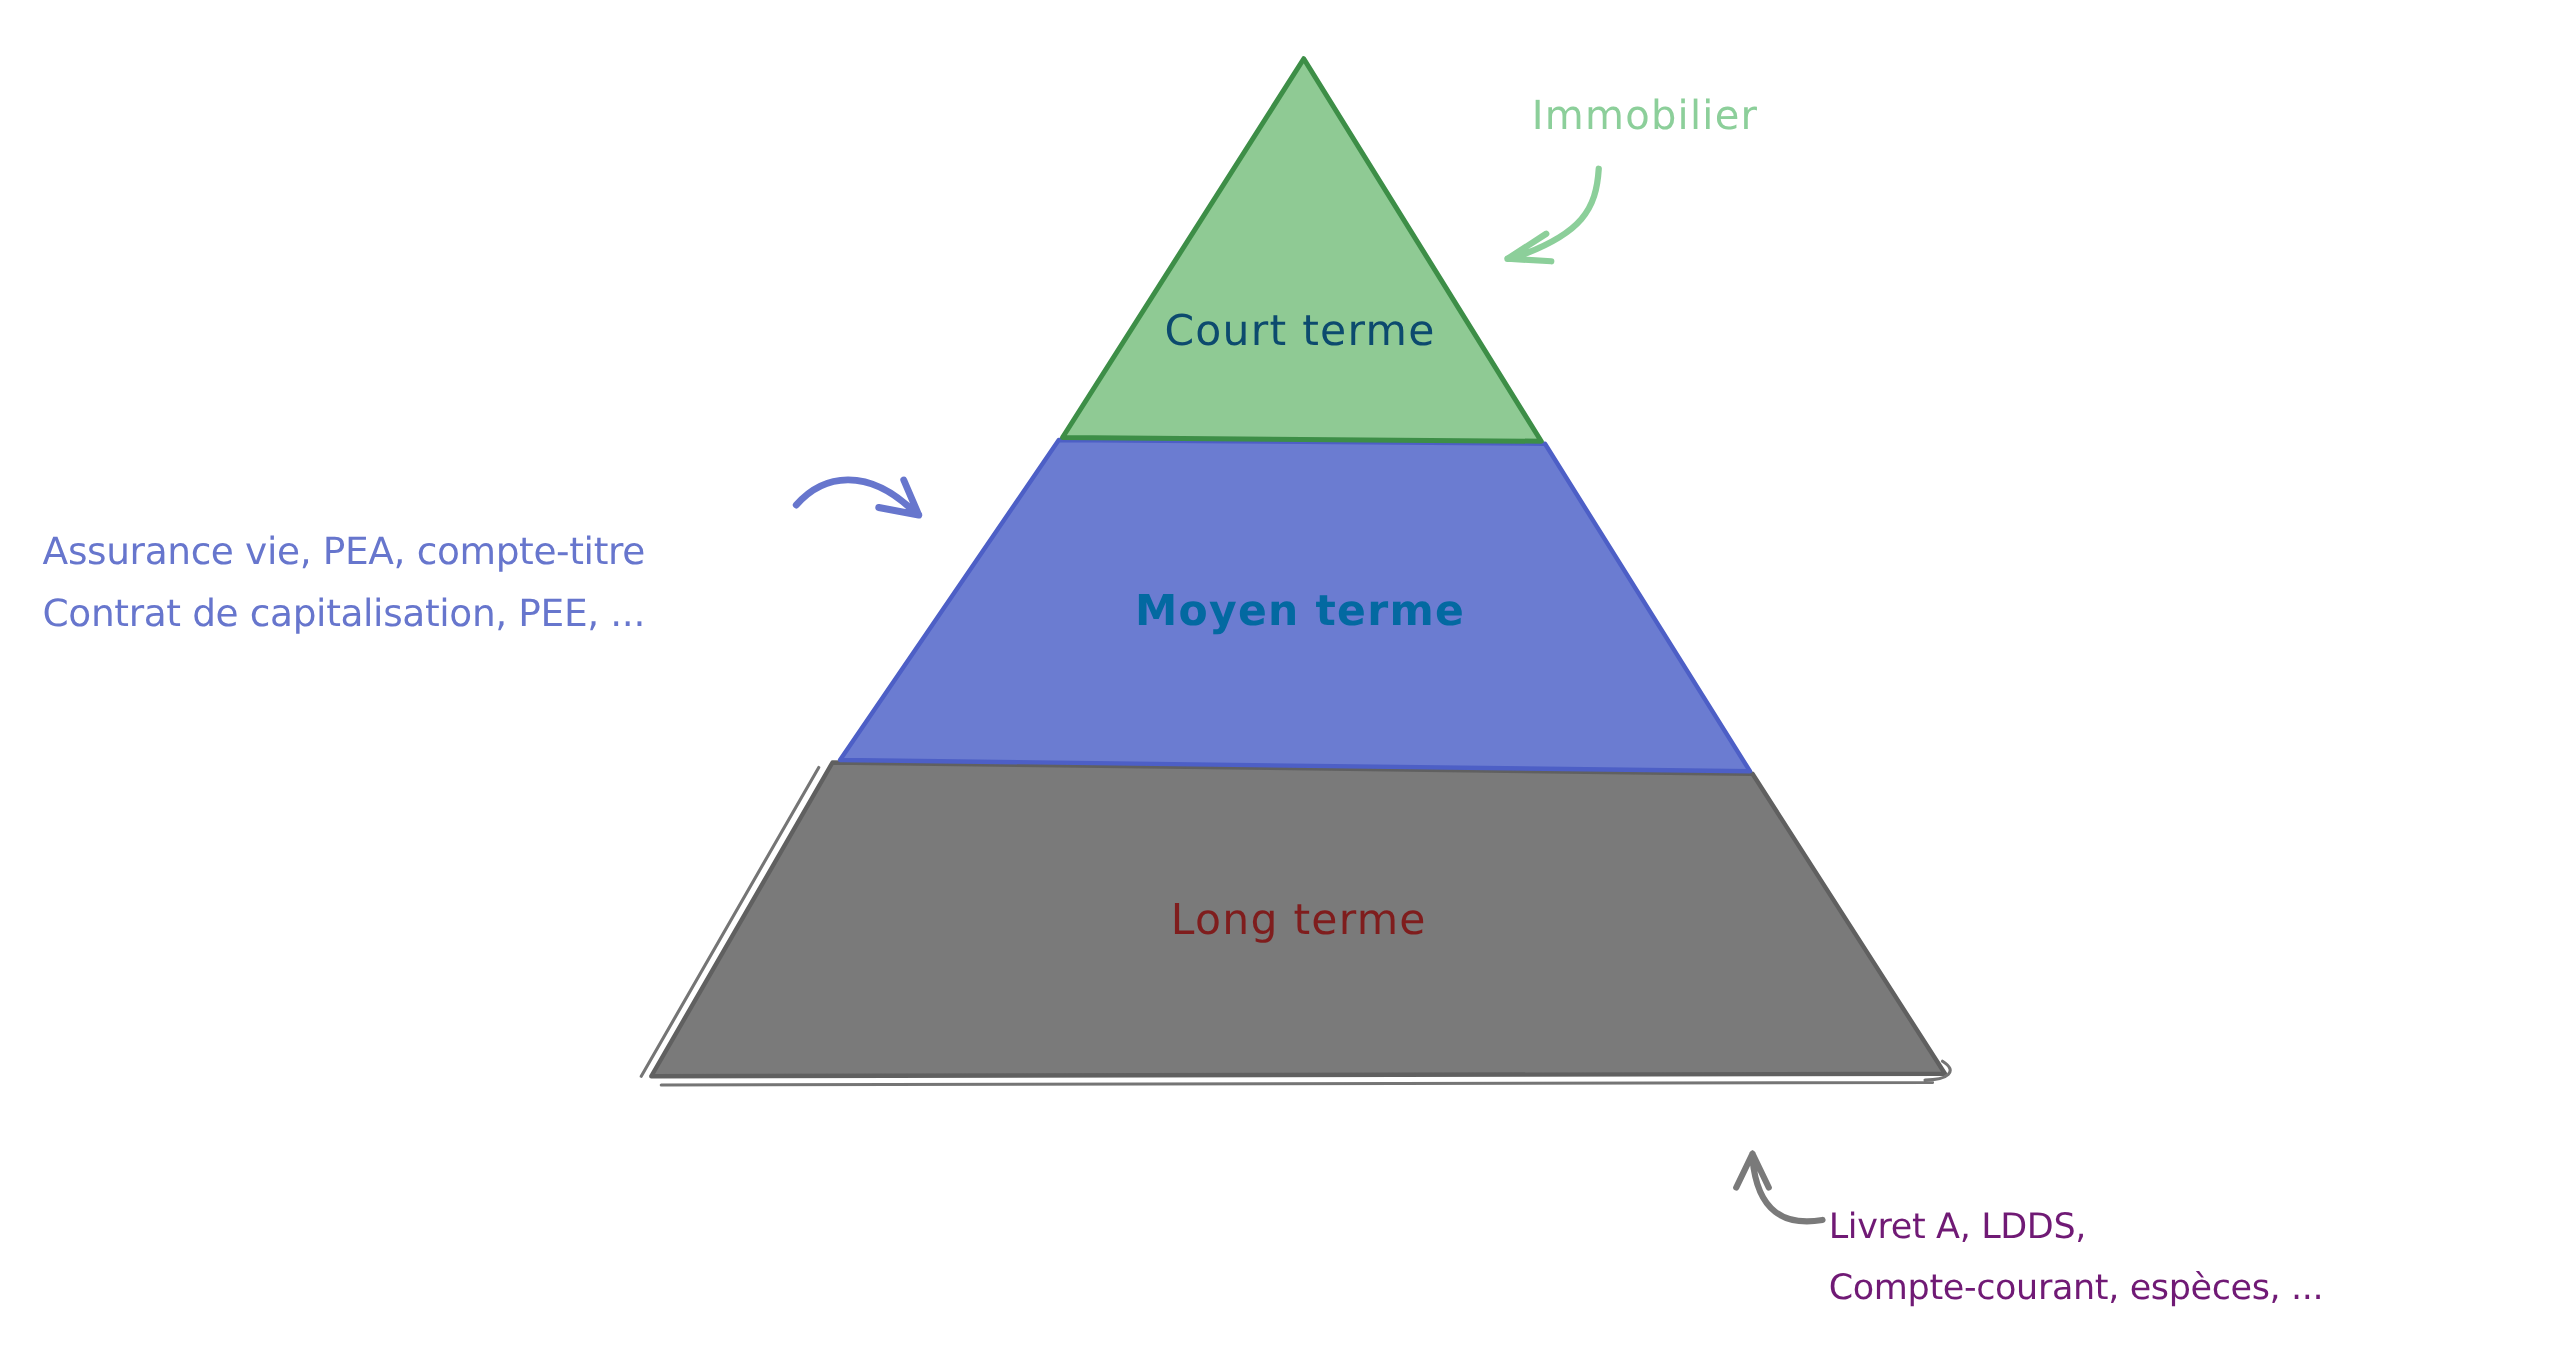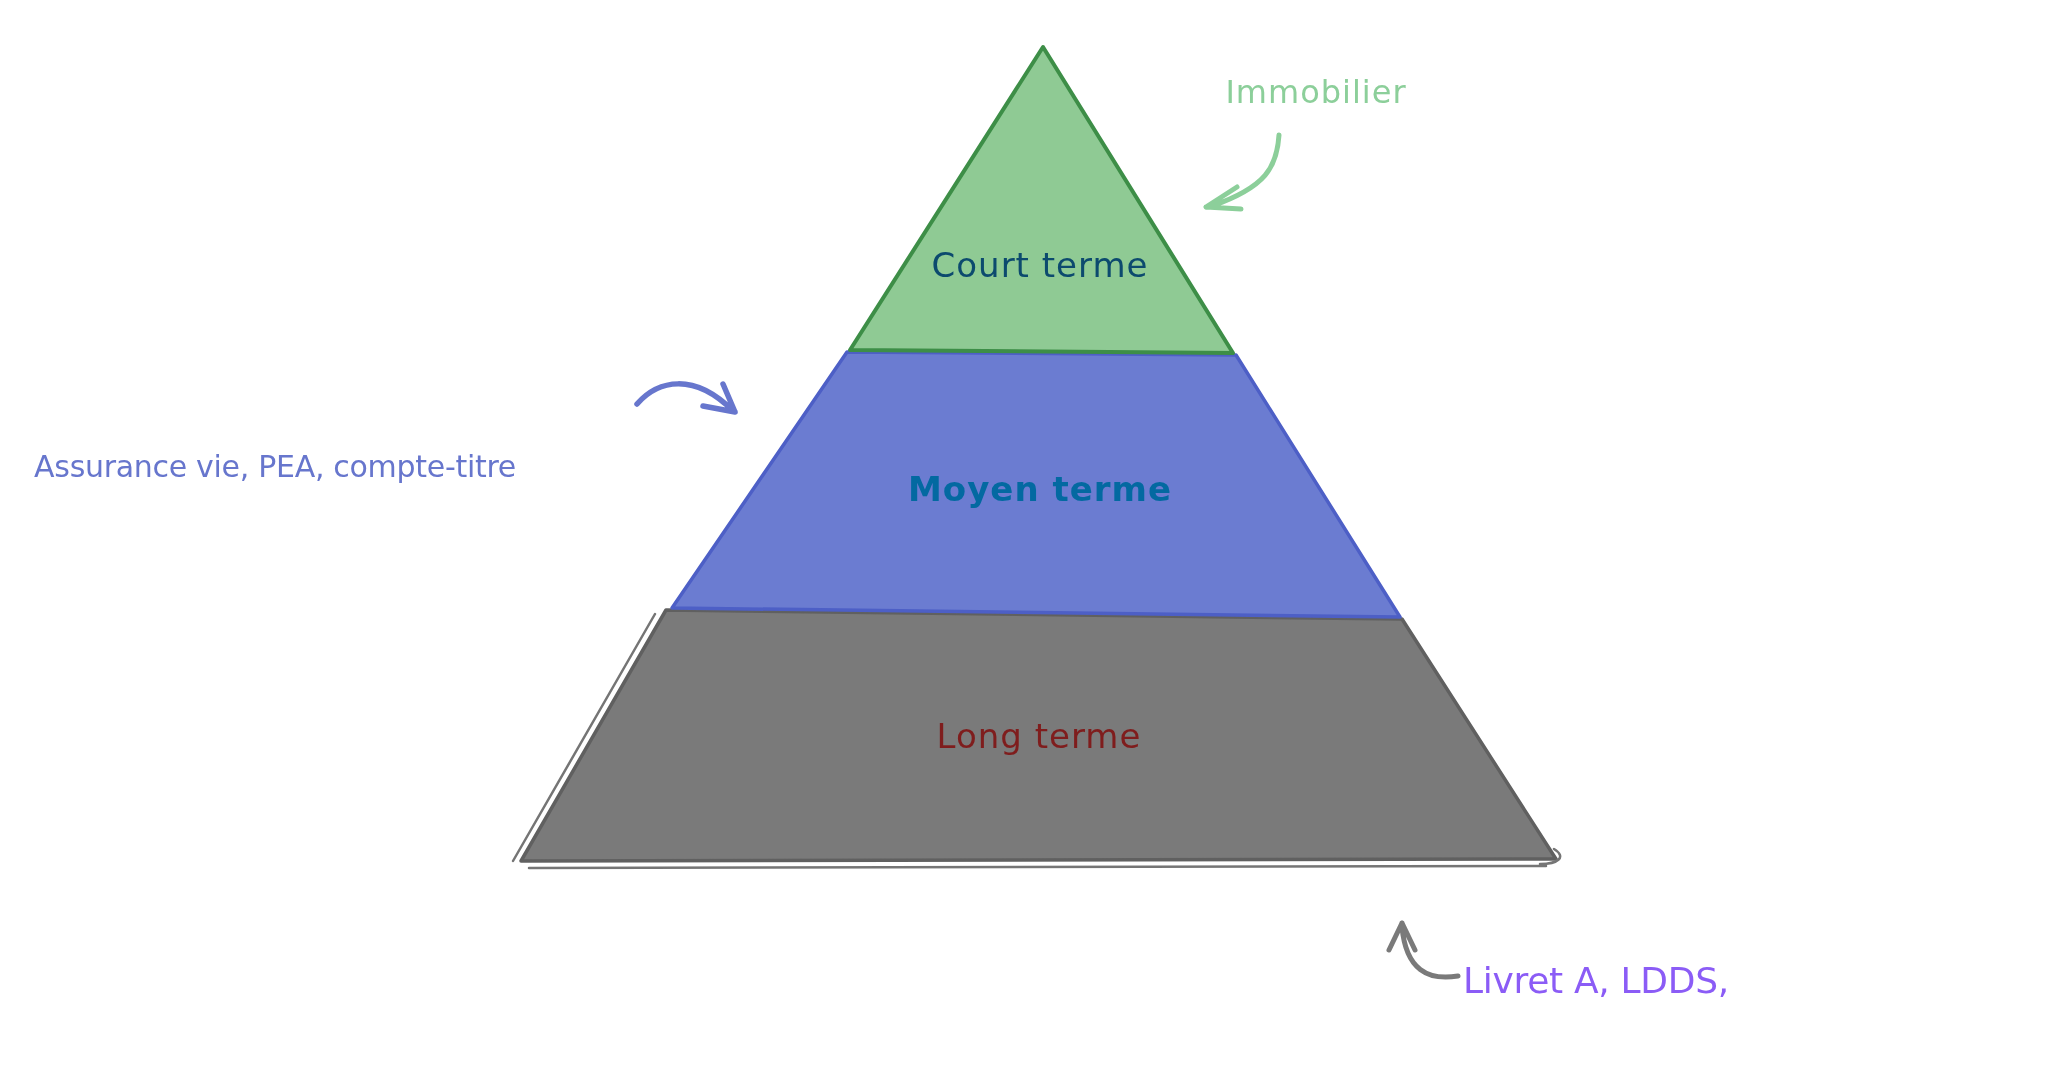--- a/index.html
+++ b/index.html
@@ -42,23 +42,23 @@
     transform: translate(-50%, -50%);
     text-align: center;
     font-size: 30px;
     line-height: 50px;
     color: #6776cd;
     letter-spacing: -0.3px;
   }
   .ann-right {
     left: 1463px; top: 956px;
     text-align: left;
-    font-size: 36px;
+    font-size: 28px;
     line-height: 49px;
-    color: #8b5cf6;
+    color: #701a75;
     letter-spacing: -0.3px;
   }
 </style>
 </head>
 <body>
 
 <div class="stage">
 
   <svg class="pyramid-svg" width="2048" height="1077" viewBox="0 0 2048 1077">
 
@@ -78,19 +78,21 @@
   </svg>
 
   <div class="tier-label label-court">Court terme</div>
   <div class="tier-label label-moyen">Moyen terme</div>
   <div class="tier-label label-long">Long terme</div>
 
   <div class="annotation ann-immobilier">Immobilier</div>
 
   <div class="annotation ann-left">
     <div>Assurance vie, PEA, compte-titre</div>
+    <div>Contrat de capitalisation, PEE, ...</div>
   </div>
 
   <div class="annotation ann-right">
     <div>Livret A, LDDS,</div>
+    <div>Compte-courant, espèces, ...</div>
   </div>
 
 </div>
 
 </body></html>

